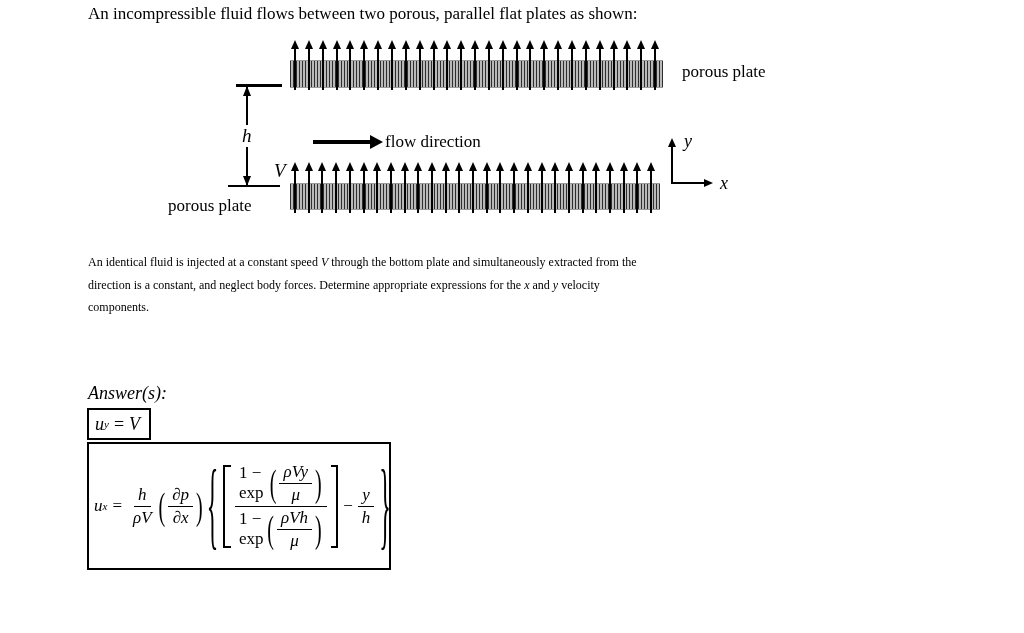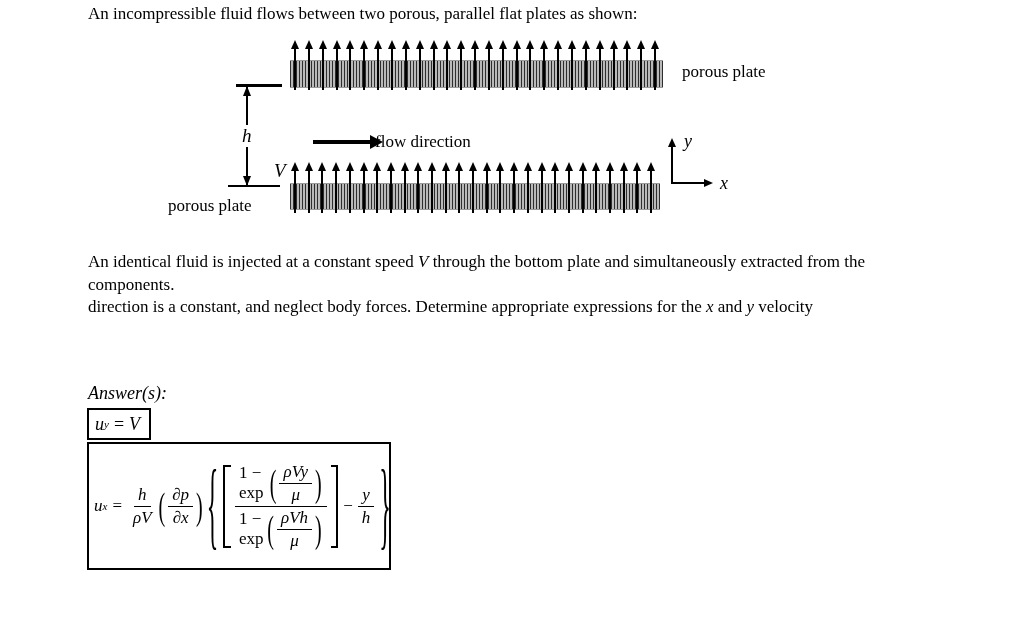--- a/index.html
+++ b/index.html
@@ -35,21 +35,21 @@
 
   .axis-v{width:2px;background:#000;}
   .axis-v::before{content:'';position:absolute;top:-8px;left:-3px;
     border-left:4px solid transparent;border-right:4px solid transparent;border-bottom:9px solid #000;}
   .axis-h{height:2px;background:#000;}
   .axis-h::after{content:'';position:absolute;right:-8px;top:-3px;
     border-top:4px solid transparent;border-bottom:4px solid transparent;border-left:9px solid #000;}
   .axis-label{font-size:18px;font-style:italic;}
 
   
-  .para-line{white-space:nowrap;font-size:17px;line-height:22.5px;}
+  .para-line{white-space:nowrap;font-size:12px;line-height:22.5px;}
 
   
   .ansbox{border:2px solid #000;background:#fff;}
   .mrow{display:flex;align-items:center;}
   .mathtxt{font-size:17px;}
   sub{font-size:11px;font-style:italic;}
   .fr{display:inline-flex;flex-direction:column;align-items:center;margin:0 2px;}
   .fr .fn{display:flex;align-items:center;justify-content:center;padding:0 4px 1px;border-bottom:1.4px solid #000;}
   .fr .fd{display:flex;align-items:center;justify-content:center;padding:1px 4px 0;}
   .dl{display:inline-block;font-size:20px;font-weight:400;}
@@ -99,21 +99,21 @@
     </div>
   <div class="abs txt" style="left:682px;top:62px;">porous plate</div>
 
   <div class="abs tick" style="left:236px;top:84px;width:46px;height:3px;"></div>
   <div class="abs dim-line" style="left:246px;top:87px;height:98px;"></div>
   <div class="abs dim-label it" style="left:237px;top:125px;">h</div>
   <div class="abs tick" style="left:228px;top:185px;width:52px;height:2px;"></div>
 
   <div class="abs flow-shaft" style="left:313px;top:140px;width:57px;"></div>
   <div class="abs flow-head" style="left:370px;top:135px;"></div>
-  <div class="abs txt" style="left:375px;top:132px;">flow direction</div>
+  <div class="abs txt" style="left:385px;top:132px;">flow direction</div>
 
   <div class="abs it" style="left:274px;top:160px;font-size:19px;">V</div>
 
   <div class="abs plate" style="left:290px;top:183px;width:370px;height:25px;"></div>
   <div class="abs arrow-field" style="left:294px;top:163px;width:358px;height:50px;">
       <div class="up-arrow" style="left: 0px;"></div>
       <div class="up-arrow" style="left: 13.7px;"></div>
       <div class="up-arrow" style="left: 27.4px;"></div>
       <div class="up-arrow" style="left: 41.1px;"></div>
       <div class="up-arrow" style="left: 54.8px;"></div>
@@ -142,22 +142,22 @@
     </div>
   <div class="abs txt" style="left:168px;top:196px;">porous plate</div>
 
   <div class="abs axis-v" style="left:671px;top:146px;height:38px;"></div>
   <div class="abs axis-h" style="left:672px;top:182px;width:33px;"></div>
   <div class="abs axis-label" style="left:684px;top:131px;">y</div>
   <div class="abs axis-label" style="left:720px;top:173px;">x</div>
 
   <div class="abs" style="left:88px;top:251px;">
     <div class="para-line"><span>An identical fluid is injected at a constant speed </span><span style="font-style: italic;">V</span><span> through the bottom plate and simultaneously extracted from the</span></div>
+    <div class="para-line"><span>direction is a constant, and neglect body forces.  Determine appropriate expressions for the </span><span style="font-style: italic;">x</span><span> and </span><span style="font-style: italic;">y</span><span> velocity</span></div>
     <div class="para-line"><span>components.</span></div>
-    <div class="para-line"><span>direction is a constant, and neglect body forces.  Determine appropriate expressions for the </span><span style="font-style: italic;">x</span><span> and </span><span style="font-style: italic;">y</span><span> velocity</span></div>
   </div>
 
   <div class="abs it" style="left:88px;top:383px;font-size:18px;">Answer(s):</div>
 
   <div class="abs ansbox mrow" style="left:87px;top:408px;height:28px;padding:0 9px 0 6px;font-size:18px;">
     <span class="it">u</span>
       <sub>y</sub>
       <span class="eq">=</span>
       <span class="it">V</span>
   </div>

